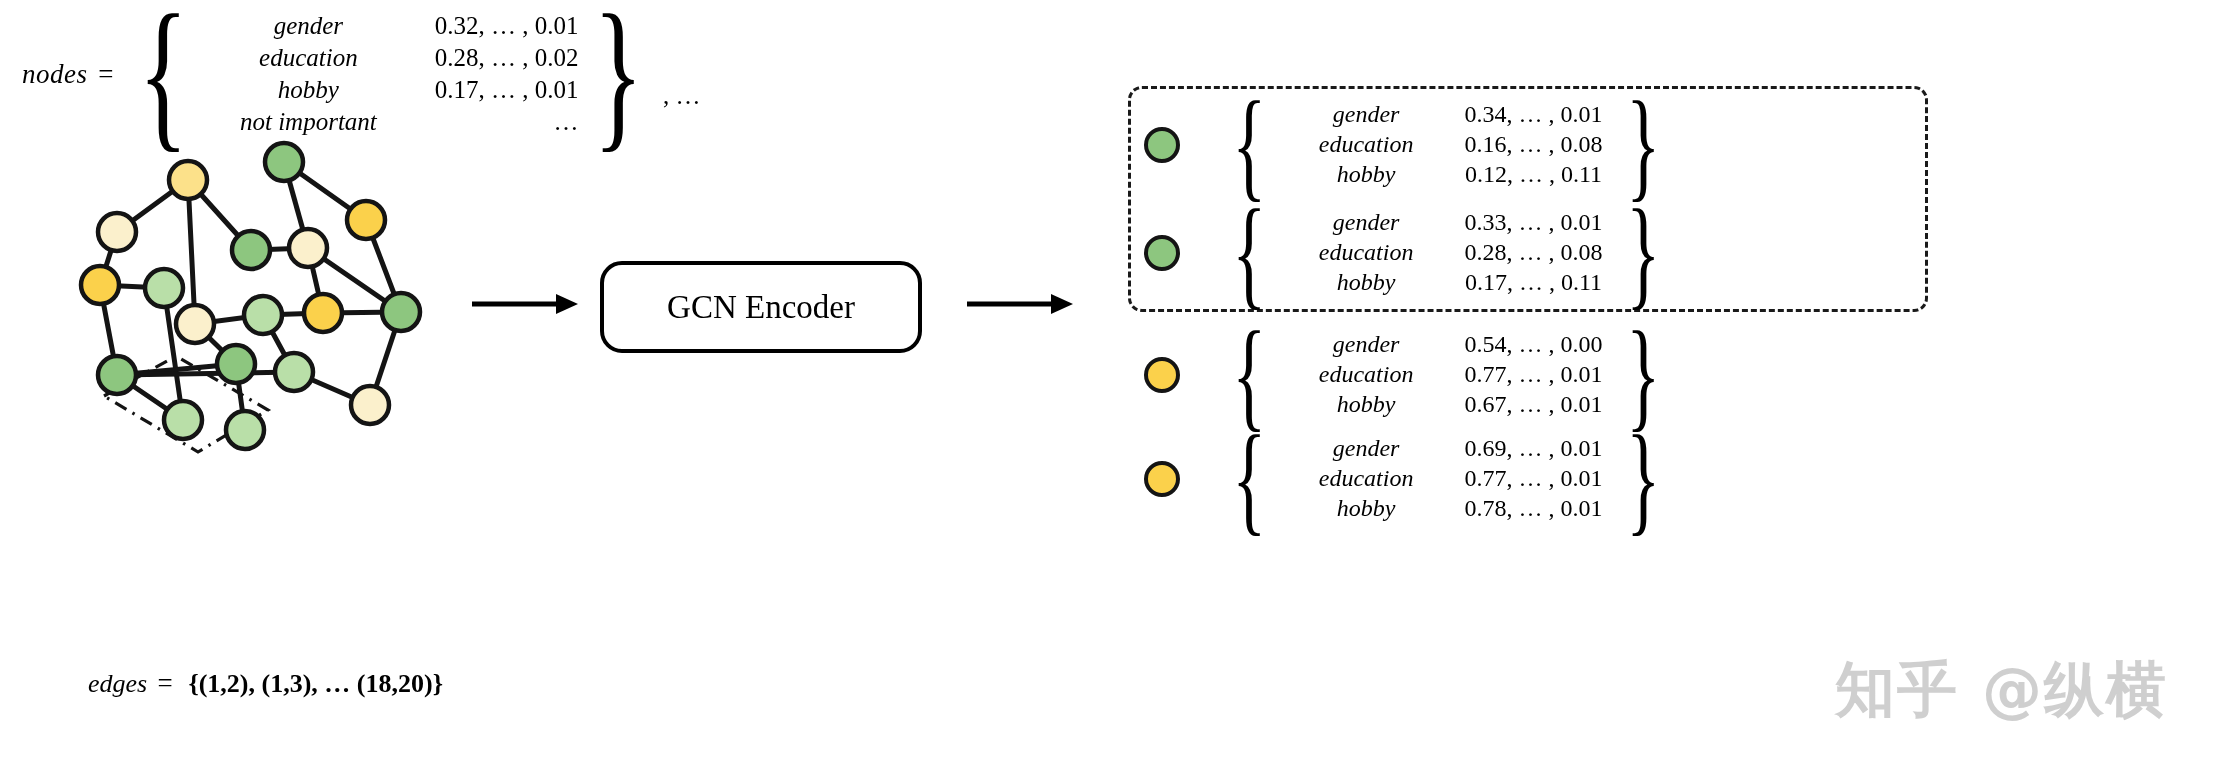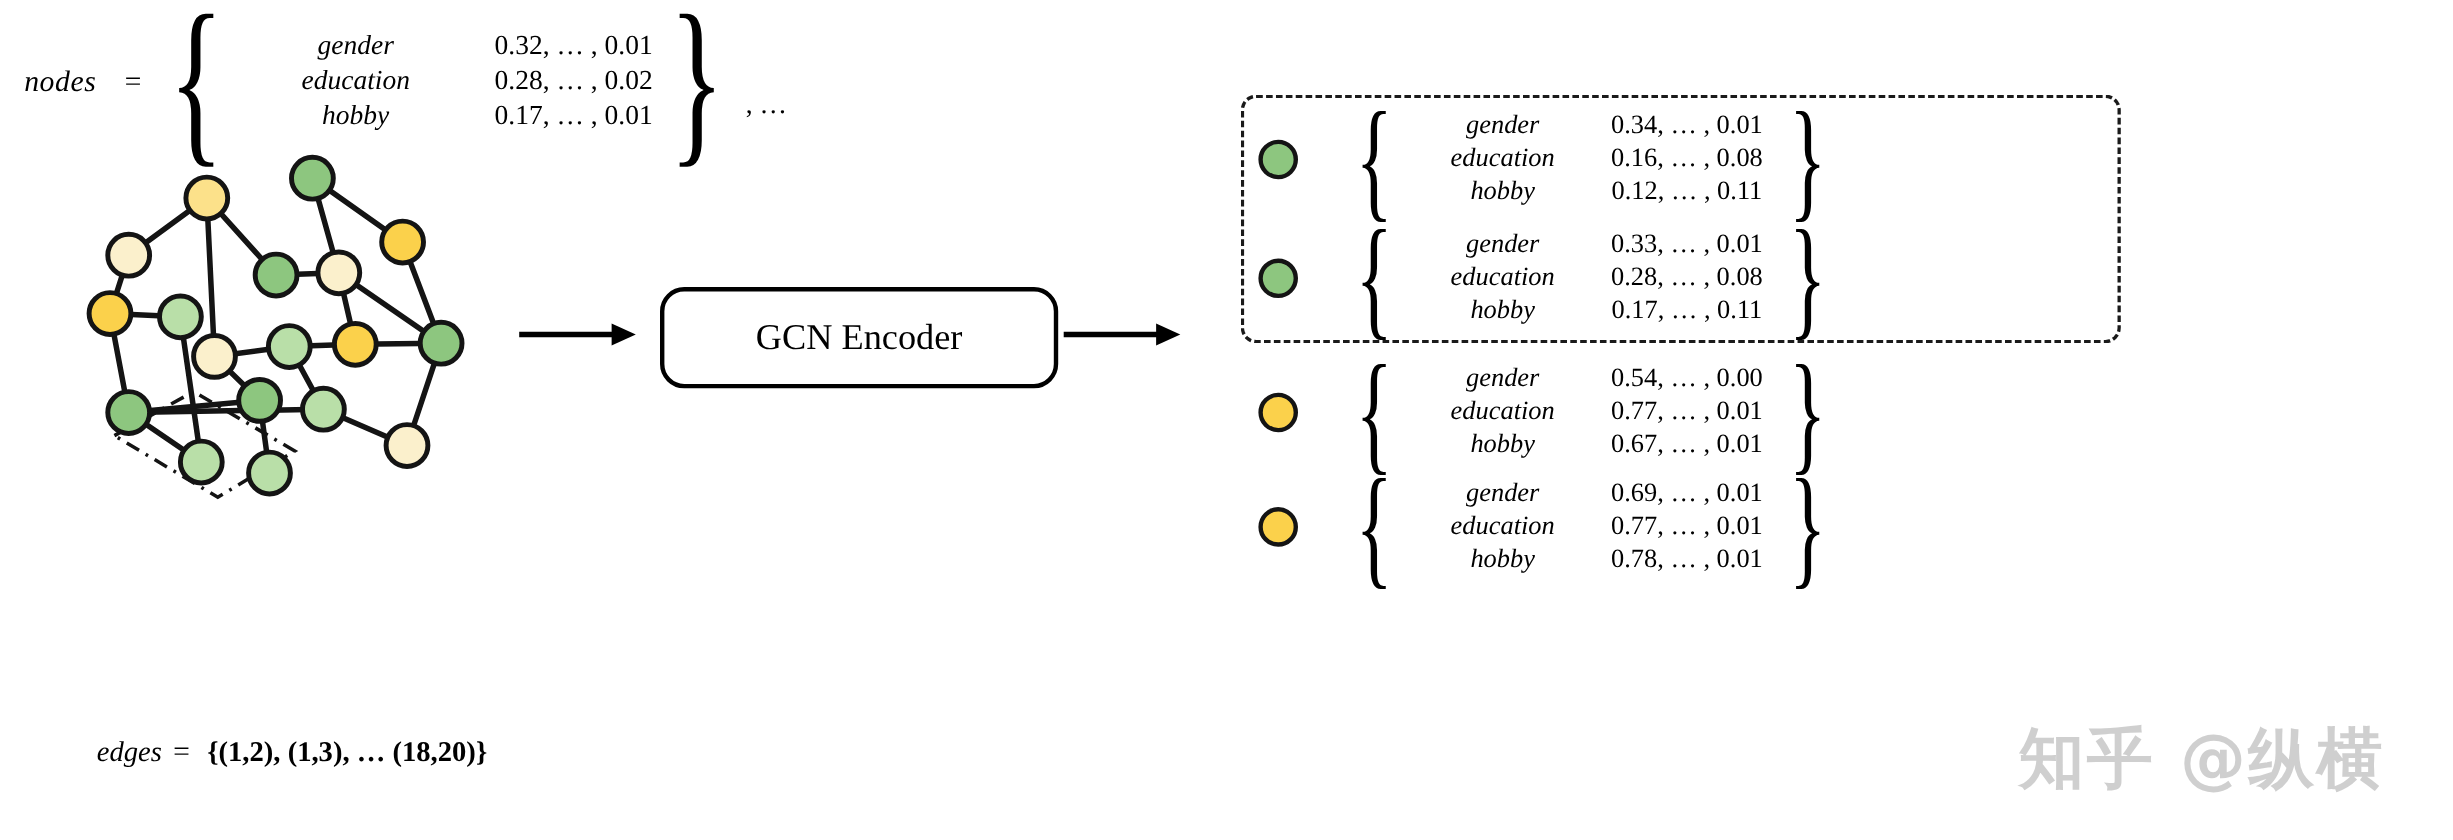--- a/index.html
+++ b/index.html
@@ -31,21 +31,21 @@
     left: 22px;
     top: 4px;
     display: flex;
     align-items: center;
     height: 140px;
   }
   #nodes-label {
     font-size: 27px;
     font-style: italic;
     letter-spacing: 0.5px;
-    margin-right: 22px;
+    margin-right: 7px;
   }
   .eq-sign { font-size: 27px; font-style: italic; margin: 0 8px 0 2px; }
 
   .brace {
     font-family: "Liberation Serif", "DejaVu Serif", serif;
     font-style: normal;
     line-height: 0.82;
     display: inline-block;
     transform: scaleX(0.62);
     transform-origin: center;
@@ -95,21 +95,21 @@
 
   
   .arrow-svg { display: block; }
   #arrow-left { left: 470px; top: 288px; }
   #arrow-right { left: 965px; top: 288px; }
 
   
   #gcn-box {
     left: 600px;
     top: 261px;
-    width: 362px;
+    width: 322px;
     height: 92px;
     border: 4px solid #000;
     border-radius: 22px;
     display: flex;
     align-items: center;
     justify-content: center;
     box-sizing: border-box;
     background: #fff;
   }
   #gcn-label {
@@ -209,20 +209,24 @@
         <td class="ft-name">gender</td>
         <td class="ft-val">0.32, … , 0.01</td>
       </tr>
       <tr>
         <td class="ft-name">education</td>
         <td class="ft-val">0.28, … , 0.02</td>
       </tr>
       <tr>
         <td class="ft-name">hobby</td>
         <td class="ft-val">0.17, … , 0.01</td>
+      </tr>
+      <tr>
+        <td class="ft-name">not important</td>
+        <td class="ft-val">…</td>
       </tr>
     </tbody>
   </table>
   <span class="brace brace-tall">}</span>
   <span id="nodes-tail">, …</span>
 </div>
 
 <div class="abs" id="graph-wrap">
   <svg id="graph-svg" width="420" height="340" viewBox="0 0 420 340">
     <g id="graph-edges" stroke="#141414" stroke-width="5" stroke-linecap="round">

